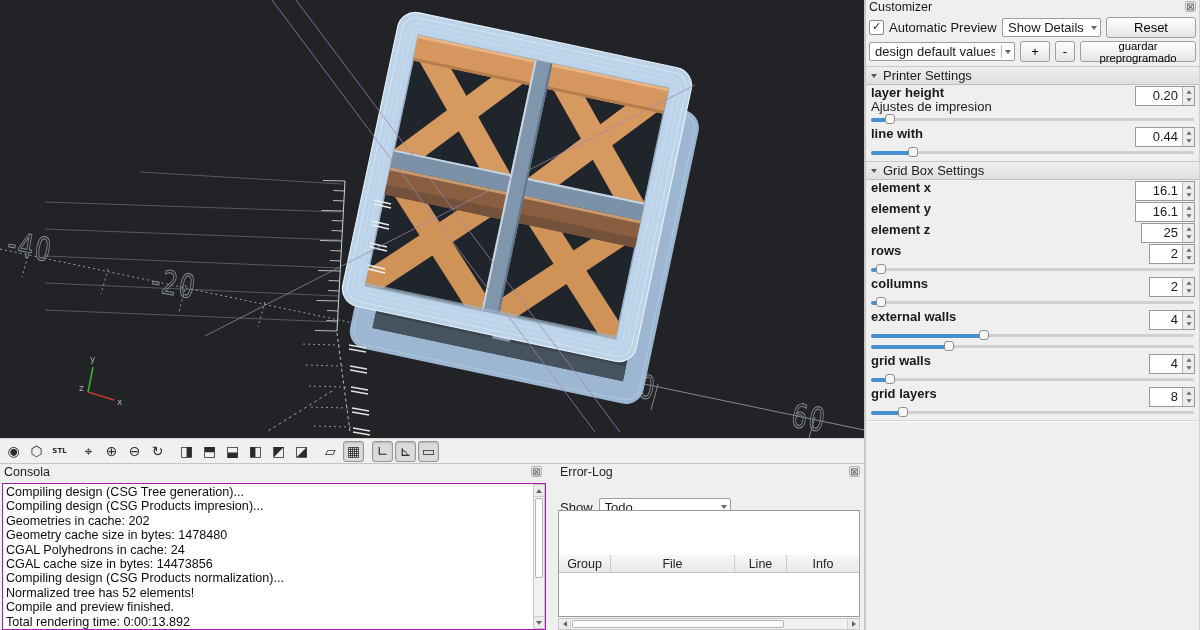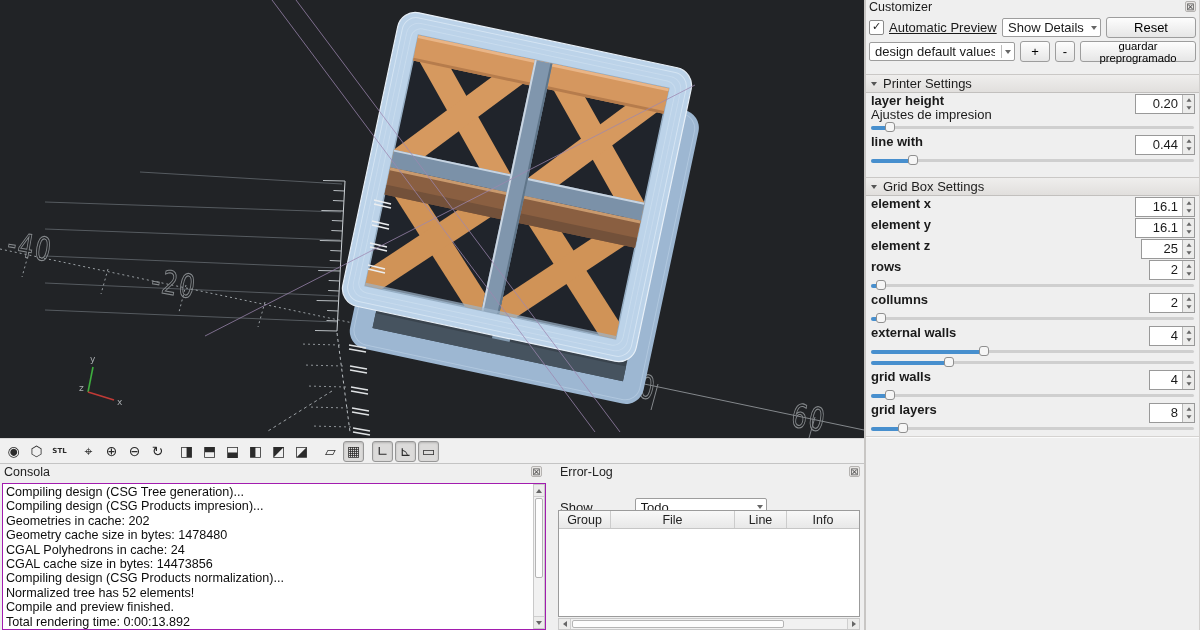--- a/index.html
+++ b/index.html
@@ -41,50 +41,50 @@
   .tri-up{width:0;height:0;border-left:3px solid transparent;border-right:3px solid transparent;border-bottom:4px solid #666;}
   .tri-dn{width:0;height:0;border-left:3px solid transparent;border-right:3px solid transparent;border-top:4px solid #666;}
   .tri-l{width:0;height:0;border-top:3px solid transparent;border-bottom:3px solid transparent;border-right:4px solid #666;}
   .tri-r{width:0;height:0;border-top:3px solid transparent;border-bottom:3px solid transparent;border-left:4px solid #666;}
 
   #show-row{position:absolute;left:4px;top:32px;height:22px;display:flex;align-items:center;gap:6px;}
   .mnemonic::first-letter{text-decoration:underline;}
   .combo{display:flex;align-items:center;justify-content:space-between;background:#fff;border:1px solid #9d9d9d;border-radius:2px;height:19px;padding:0 3px 0 5px;box-sizing:border-box;}
   .combo .cval{font-size:13px;white-space:nowrap;overflow:hidden;}
   .carrow{margin-left:6px;display:flex;align-items:center;}
-  #errlog-filter{width:132px;margin-left:36px;}
+  #errlog-filter{width:132px;}
 
   #errlog-table{position:absolute;left:2px;right:4px;top:46px;bottom:13px;background:#fff;border:1px solid #9b9b9b;box-sizing:border-box;}
-  #errlog-header{display:flex;height:17px;background:linear-gradient(#f8f8f8,#e8e8e8);border-bottom:1px solid #c6c6c6;}
+  #errlog-header{display:flex;height:17px;background:linear-gradient(#f8f8f8,#e8e8e8);border-bottom:1px solid #c6c6c6;margin-top:44px;}
   .hcell{font-size:12.5px;display:flex;align-items:center;justify-content:center;border-right:1px solid #cccccc;box-sizing:border-box;color:#222;}
   .hscroll{position:absolute;left:2px;right:4px;bottom:0;height:12px;background:#f1f1f1;border:1px solid #c9c9c9;box-sizing:border-box;}
   .hsbtn{position:absolute;top:0;bottom:0;width:11px;background:#ececeb;display:flex;align-items:center;justify-content:center;}
   .hsbtn.left{left:0;border-right:1px solid #cfcfcf;}
   .hsbtn.right{right:0;border-left:1px solid #cfcfcf;}
   .hthumb{position:absolute;left:13px;top:1px;bottom:1px;width:210px;background:#fdfdfd;border:1px solid #b5b5b5;border-radius:2px;}
 
   
   #customizer{position:absolute;left:864px;top:0;width:336px;height:630px;background:#efefef;
     border-left:2px solid #c8c6c4;border-right:1px solid #d2d0ce;box-sizing:border-box;}
   #cz-title{height:14px;line-height:14px;padding-left:3px;font-size:12.5px;}
   #cz-close{position:absolute;right:3px;top:1px;width:11px;height:11px;font-size:10px;line-height:10px;color:#555;
     border:1px solid #b5b3b1;background:#e9e7e5;text-align:center;padding:0;border-radius:2px;}
   .cz-row{display:flex;align-items:center;gap:5px;margin:3px 3px 0 3px;height:21px;}
   .btn{border:1px solid #9d9d9d;border-radius:3px;background:linear-gradient(#fdfdfd,#e6e6e6);
     font-size:13px;height:21px;display:flex;align-items:center;justify-content:center;padding:0 6px;box-sizing:border-box;cursor:default;}
   .cb{width:13px;height:13px;border:1px solid #8a8a8a;border-radius:2px;background:#fff;font-size:11px;line-height:11px;text-align:center;color:#1a1a1a;flex:none;}
-  #cz-autolabel{white-space:nowrap;text-decoration:underline;}
+  #cz-autolabel{white-space:nowrap;}
   #cz-details{width:99px;flex:none;margin-left:auto;}
   #cz-reset{width:90px;flex:none;}
   #cz-preset{width:146px;flex:none;}
   #cz-preset .carrow{border-left:1px solid #bbb;padding-left:3px;height:13px;}
   #cz-add{width:30px;flex:none;}
   #cz-del{width:20px;flex:none;padding:0;}
   #cz-save{flex:1;font-size:11.3px;padding:0 2px;}
-  .sech{display:flex;align-items:center;gap:6px;margin-top:12px;height:17px;background:linear-gradient(#efeeed,#e1dfdd);
+  .sech{display:flex;align-items:center;gap:6px;margin-top:4px;height:17px;background:linear-gradient(#efeeed,#e1dfdd);
     border-top:1px solid #cac8c6;border-bottom:1px solid #c2c0be;padding-left:5px;font-size:13px;color:#1d1d1d;}
   .coll{width:0;height:0;border-left:3.5px solid transparent;border-right:3.5px solid transparent;border-top:4.5px solid #555;}
   .prow{display:flex;justify-content:space-between;align-items:flex-start;padding:1px 4px 0 5px;min-height:19px;}
   .pname{font-weight:bold;font-size:13px;line-height:14px;}
   .psub{font-size:13px;line-height:14px;font-weight:normal;}
   .spinbox{display:flex;border:1px solid #999;background:#fff;height:18px;box-sizing:content-box;flex:none;}
   .sval{padding:0 4px;text-align:right;font-size:13px;line-height:18px;}
   .w46{width:38px;} .w40{width:32px;} .w32{width:24px;}
   .sarrows{width:11px;border-left:1px solid #b7b7b7;background:#eceçeb;background:#ececeb;display:flex;flex-direction:column;align-items:center;justify-content:space-evenly;}
   .sarrows .tri-up,.sarrows .tri-dn{transform:scale(.85);}

